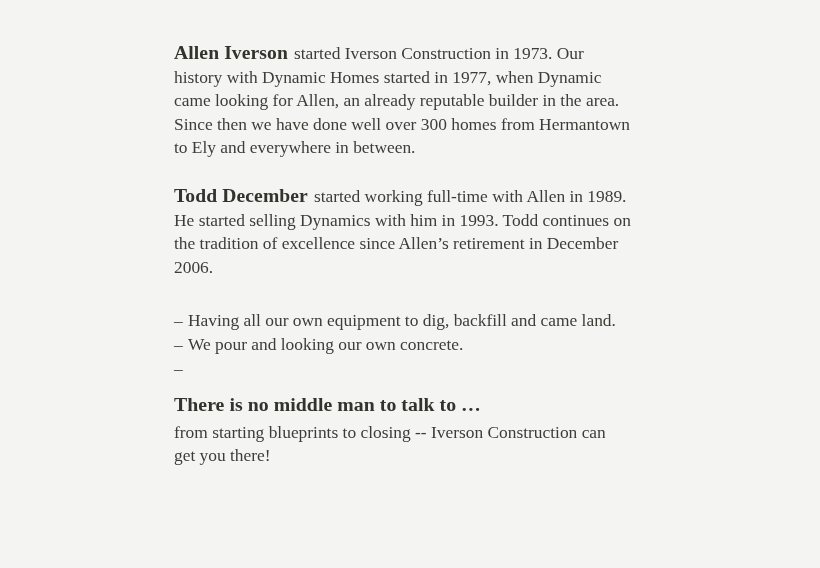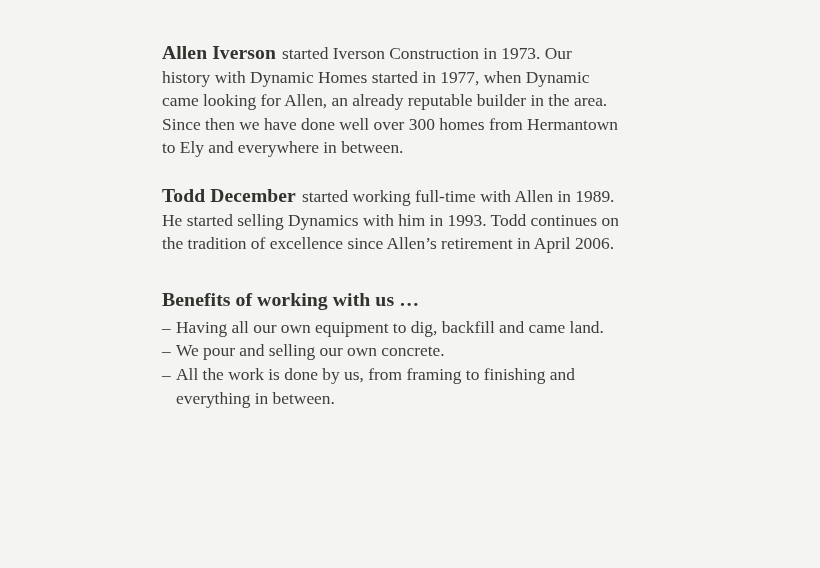--- a/index.html
+++ b/index.html
@@ -17,21 +17,21 @@
 
   .page {
     position: relative;
     width: 820px;
     height: 568px;
     box-sizing: border-box;
   }
 
   .content {
     position: absolute;
-    left: 162px;
+    left: 174px;
     top: 41px;
     width: 458px;
   }
 
   
   .para {
     font-size: 17.4px;
     line-height: 23.6px;
     color: #3d3d38;
     margin: 0 0 24px 0;
@@ -97,36 +97,38 @@
 <body>
 
 <div class="page">
   <div class="content">
 
     <p class="para">
       <span class="lead-name">Allen Iverson</span><span>started Iverson Construction in 1973. Our history with Dynamic Homes started in 1977, when Dynamic came looking for Allen, an already reputable builder in the area. Since then we have done well over 300 homes from Hermantown to Ely and everywhere in between.</span>
     </p>
 
     <p class="para">
-      <span class="lead-name">Todd December</span><span>started working full-time with Allen in 1989. He started selling Dynamics with him in 1993. Todd continues on the tradition of excellence since Allen’s retirement in April 2006.</span>
+      <span class="lead-name">Todd December</span><span>started working full-time with Allen in 1989. He started selling Dynamics with him in 1993. Todd continues on the tradition of excellence since Allen’s retirement in December 2006.</span>
     </p>
 
     <div class="section">
-      <h2 class="section-heading">Benefits of working with us …</h2>
       <ul class="bullets">
         <li>
           <span class="dash">–</span>
           <span>Having all our own equipment to dig, backfill and came land.</span>
         </li>
         <li>
           <span class="dash">–</span>
-          <span>We pour and selling our own concrete.</span>
+          <span>We pour and looking our own concrete.</span>
         </li>
         <li>
           <span class="dash">–</span>
-          <span>All the work is done by us, from framing to finishing and everything in between.</span>
         </li>
       </ul>
     </div>
 
+    <div class="closing">
+      <h2 class="section-heading">There is no middle man to talk to …</h2>
+      <p class="closing-text">from starting blueprints to closing -- Iverson Construction can get you there!</p>
+    </div>
 
   </div>
 </div>
 
 </body></html>

